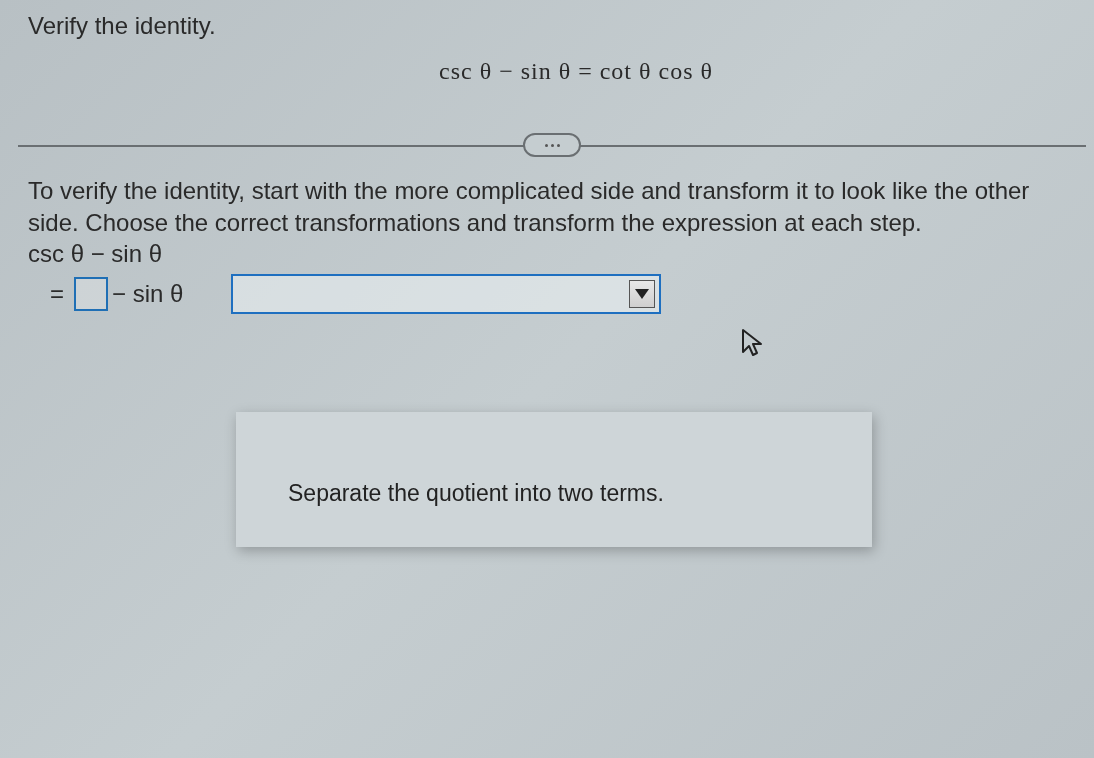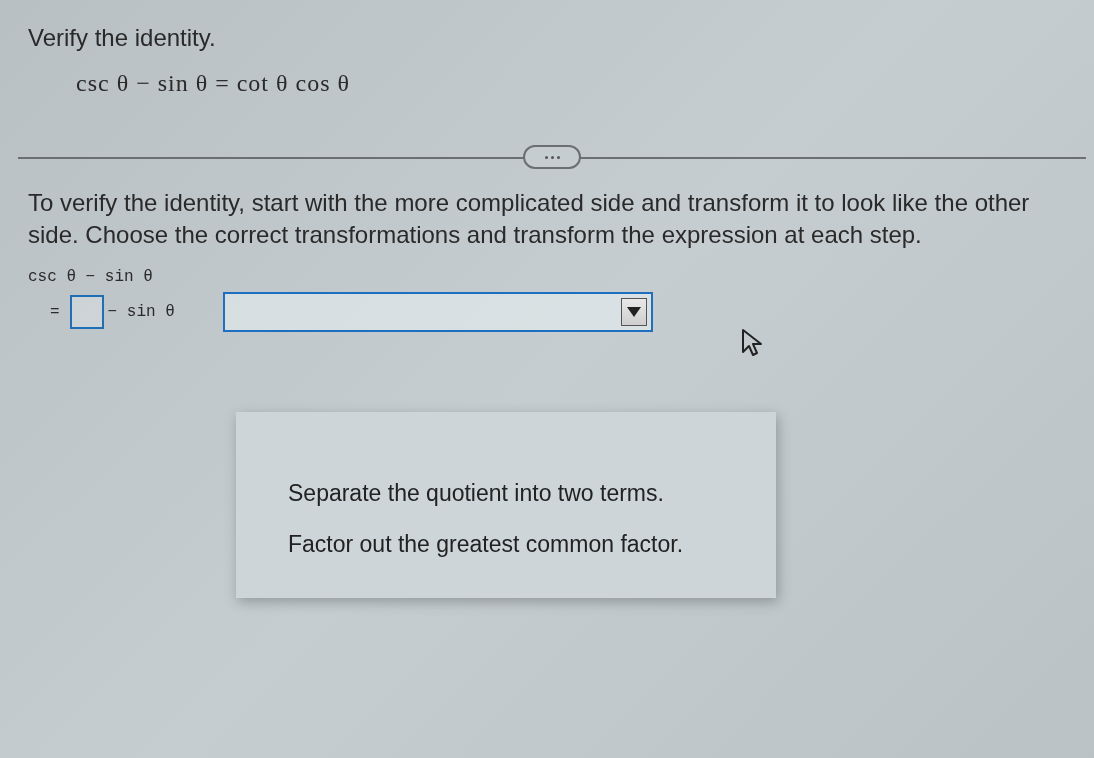--- a/index.html
+++ b/index.html
@@ -9,31 +9,32 @@
     width: 1094px;
     height: 758px;
     background: linear-gradient(135deg, #b8c0c4 0%, #c5cdd0 50%, #bac2c6 100%);
     font-family: Arial, Helvetica, sans-serif;
     font-size: 22px;
     color: #2a2a2a;
     position: relative;
     overflow: hidden;
   }
   .page {
-    padding: 24px 18px 0 28px;
+    padding: 12px 18px 0 28px;
   }
   .prompt {
     font-size: 24px;
     margin-bottom: 18px;
   }
   .identity {
     font-size: 24px;
     margin-left: 48px;
     font-family: 'Times New Roman', serif;
     letter-spacing: 1px;
+    text-align: center;
   }
   .divider-wrap {
     position: relative;
     margin-top: 48px;
     height: 26px;
   }
   .divider-line {
     position: absolute;
     top: 12px;
     left: -10px;
@@ -58,23 +59,22 @@
   }
   .divider-pill .dot {
     width: 3px; height: 3px; background:#555; border-radius:50%;
   }
   .instructions {
     margin-top: 16px;
     font-size: 24px;
     line-height: 1.35;
   }
   .work {
-    margin-top: 16px;
-    font-family: Liberation Mono, monospace;
-    font-size: 16px;
+    font-family: Liberation Sans, sans-serif;
+    font-size: 24px;
   }
   .step-row {
     display: flex;
     align-items: center;
     margin-top: 6px;
   }
   .eq {
     margin-left: 22px;
     margin-right: 6px;
   }
@@ -104,21 +104,21 @@
     height: 28px;
     border: 1px solid #555;
     background: linear-gradient(#e8e8e8,#cfcfcf);
     display:flex; align-items:center; justify-content:center;
   }
   .dropdown .arrow-btn svg { display:block; }
   .dropdown-panel {
     position: absolute;
     left: 236px;
     top: 412px;
-    width: 540px;
+    width: 636px;
     background: #ced5d8;
     box-shadow: 2px 4px 12px rgba(0,0,0,0.25);
     padding: 56px 0 28px 0;
   }
   .dropdown-panel .option {
     padding: 12px 0 12px 52px;
     font-size: 23px;
     color: #222;
     cursor: pointer;
   }
@@ -159,20 +159,19 @@
               <polygon points="0,0 14,0 7,10" fill="#222"></polygon>
             </svg>
         </div>
       </div>
     </div>
   </div>
 </div>
 
 <div class="dropdown-panel">
   <div class="option">Separate the quotient into two terms.</div>
-  <div class="option">Factor out the greatest common factor.</div>
 </div>
 
 <div class="cursor-icon">
   <svg width="26" height="30" viewBox="0 0 26 30">
     <path d="M3 2 L3 24 L9 18 L13 27 L17 25 L13 16 L21 16 Z" fill="none" stroke="#222" stroke-width="2" stroke-linejoin="round"></path>
   </svg>
 </div>
 
 </body></html>

